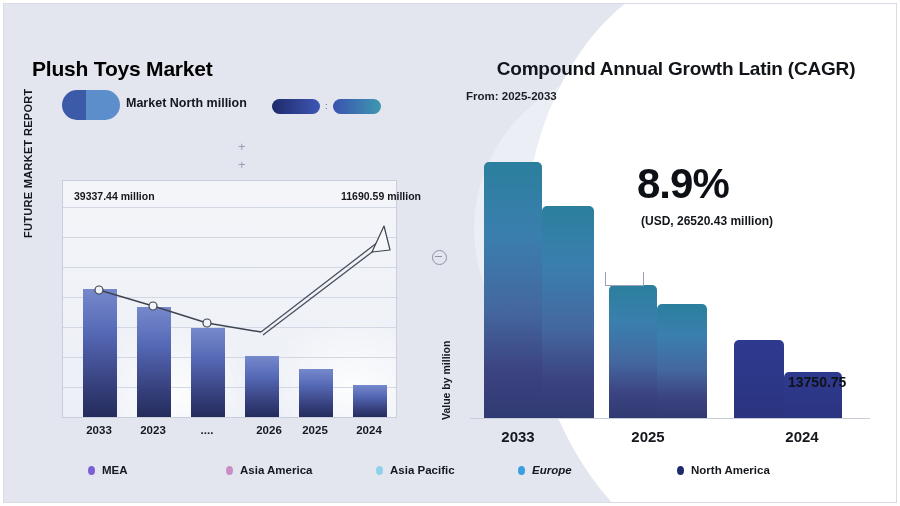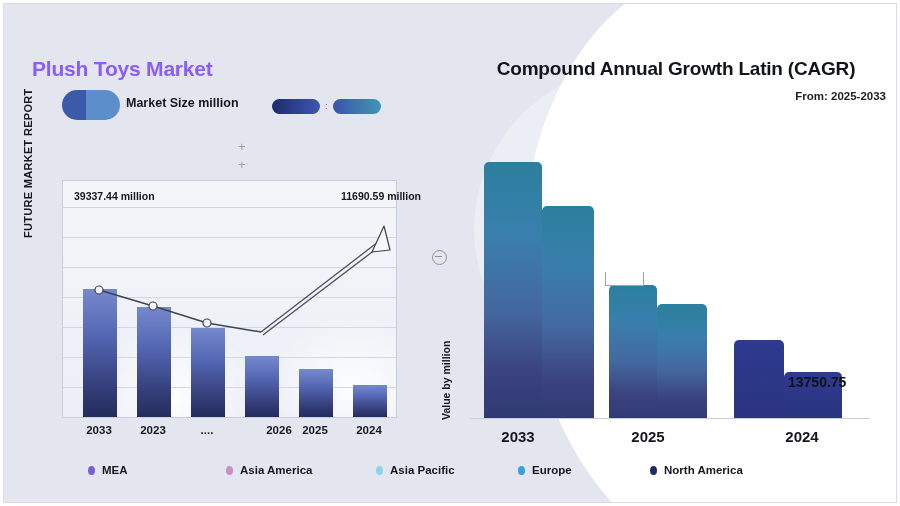--- a/index.html
+++ b/index.html
@@ -57,21 +57,21 @@
     background: #eceef5;
     opacity: .85;
   }
 
   
   .title-main {
     position: absolute;
     left: 32px; top: 57px;
     font-size: 21px;
     font-weight: bold;
-    color: #8b5cf6;
+    color: #000000;
     letter-spacing: -0.2px;
   }
 
   .logo-mark {
     position: absolute;
     left: 62px; top: 90px;
     width: 58px; height: 30px;
   }
   .logo-mark .lm-a {
     position: absolute;
@@ -244,21 +244,21 @@
     text-align: center;
     font-size: 19px;
     font-weight: bold;
     color: #111418;
     letter-spacing: -0.2px;
   }
   .r-sub {
     position: absolute;
     left: 466px; top: 90px;
     width: 420px;
-    text-align: right;
+    text-align: left;
     font-size: 11.5px;
     font-weight: bold;
     color: #1b1e24;
   }
 
   .cagr-value {
     position: absolute;
     left: 637px; top: 160px;
     font-size: 42px;
     font-weight: bold;
@@ -372,21 +372,21 @@
     <div class="bg-curve"></div>
   </div>
   <div class="frame"></div>
 
   <div class="title-main">Plush Toys Market</div>
 
   <div class="logo-mark">
     <div class="lm-a"></div>
     <div class="lm-b"></div>
   </div>
-  <div class="logo-label">Market Size million</div>
+  <div class="logo-label">Market North million</div>
 
   <div class="pill-group">
     <div class="pill a"></div>
     <div class="pill-dot">:</div>
     <div class="pill b"></div>
   </div>
 
   <div class="plus-marks">+<br>+</div>
 
   <div class="axis-left-label">FUTURE MARKET REPORT</div>
@@ -426,21 +426,21 @@
     </g>
   </svg>
 
   <div class="lval-left">39337.44 million</div>
   <div class="lval-right">11690.59 million</div>
 
   <div class="lxlabels">
     <span style="left:37px;">2033</span>
     <span style="left:91px;">2023</span>
     <span style="left:145px;">....</span>
-    <span style="left:217px;">2026</span>
+    <span style="left:207px;">2026</span>
     <span style="left:253px;">2025</span>
     <span style="left:307px;">2024</span>
   </div>
 
   <div class="minus-badge"></div>
   <div class="axis-right-label">Value by million</div>
 
   <div class="r-title">Compound Annual Growth Latin (CAGR)</div>
   <div class="r-sub">From: 2025-2033</div>
 
@@ -452,20 +452,22 @@
 
     <div class="rbar grad" style="left:147px; width:48px;  height:133px;"></div>
     <div class="rbar grad" style="left:195px; width:50px;  height:114px;"></div>
 
     <div class="rbar navy" style="left:272px; width:50px;  height:78px;"></div>
     <div class="rbar navy" style="left:322px; width:58px;  height:46px;"></div>
   </div>
 
   <div class="bracket"></div>
 
+  <div class="cagr-value">8.9%</div>
+  <div class="cagr-note">(USD, 26520.43 million)</div>
 
   <div class="rvalue-label">13750.75</div>
 
   <div class="rxlabels">
     <span style="left:56px;">2033</span>
     <span style="left:186px;">2025</span>
     <span style="left:340px;">2024</span>
   </div>
 
   <div class="legend">
@@ -474,23 +476,23 @@
       <span class="legend-text">MEA</span>
     </div>
     <div class="legend-item" style="left:148px;">
       <span class="legend-dot" style="background:#c98fc5"></span>
       <span class="legend-text">Asia America</span>
     </div>
     <div class="legend-item" style="left:298px;">
       <span class="legend-dot" style="background:#8ed2ea"></span>
       <span class="legend-text">Asia Pacific</span>
     </div>
-    <div class="legend-item" style="left:440px;">
+    <div class="legend-item" style="left:440px;font-style:italic;">
       <span class="legend-dot" style="background:#3a9ee0"></span>
       <span class="legend-text">Europe</span>
     </div>
-    <div class="legend-item" style="left:572px;">
+    <div class="legend-item" style="left:599px;">
       <span class="legend-dot" style="background:#1d2a6b"></span>
       <span class="legend-text">North America</span>
     </div>
   </div>
 
 </div>
 
 </body></html>

